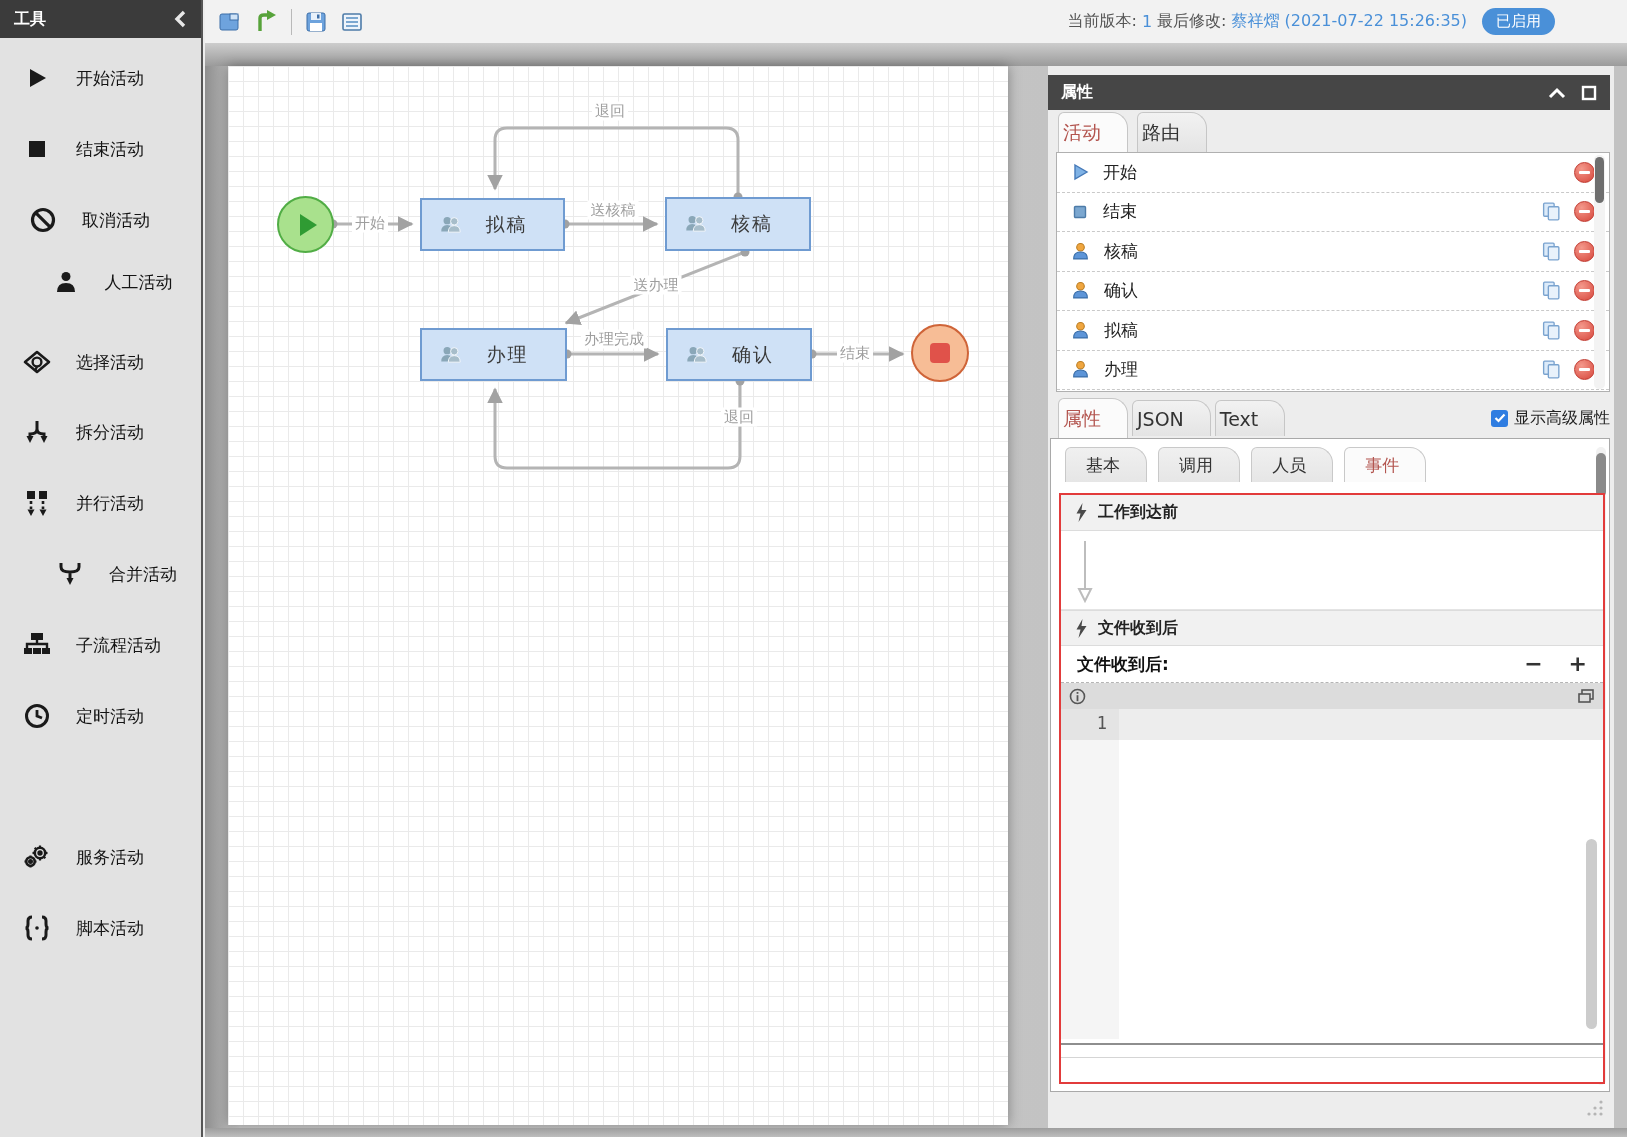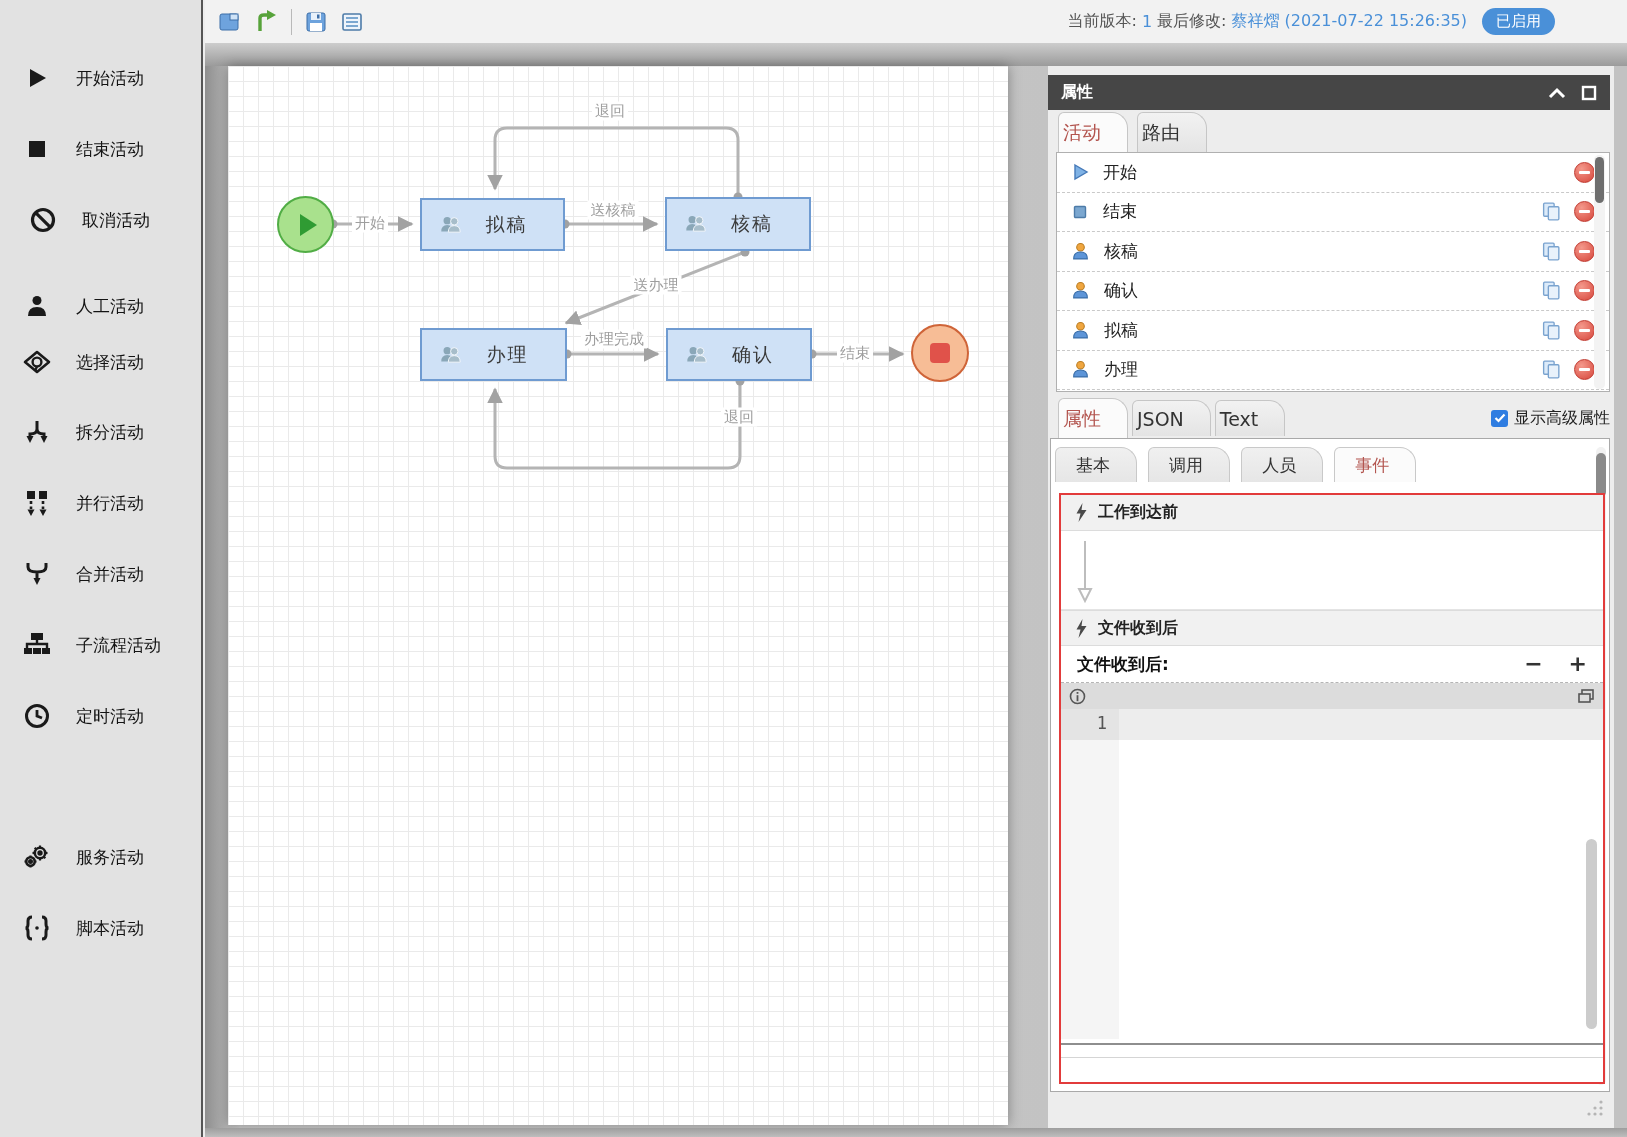--- a/index.html
+++ b/index.html
@@ -89,21 +89,21 @@
   .checkbox { width:17px; height:17px; background:#2f7de1; border-radius:3px;
     display:flex; align-items:center; justify-content:center; }
   .adv-check .clabel { font-size:16px; color:#222; margin-left:6px; }
 
   .content-box { left:2px; top:363px; width:560px; height:654px; background:#fff;
     border:1px solid #a9a9a9; }
   .dtab { display:inline-block; border:1px solid #c9c9c9; border-bottom:none;
     border-radius:6px 16px 0 0; background:linear-gradient(#f0f0f0,#e6e6e6); color:#333;
     font-size:17px; padding:6px 26px 5px 20px; margin-right:6px; cursor:pointer; }
   .dtab.active { background:#fbfbfb; color:#b3554f; }
-  .dtabrow { position:absolute; left:4px; top:8px; }
+  .dtabrow { position:absolute; left:14px; top:8px; }
   .content-scroll { position:absolute; right:3px; top:8px; width:10px; height:638px;
     background:#f1f1f1; border-radius:5px; }
   .content-scroll .thumb { position:absolute; left:0; top:6px; width:10px; height:44px;
     background:#8a8a8a; border-radius:5px; cursor:pointer; }
 
   .event-panel { position:absolute; left:8px; top:54px; width:546px; height:591px;
     border:2px solid #e23b3b; background:#fff; }
   .ev-header { height:36px; background:#f1f1f1; border-bottom:1px solid #dcdcdc;
     display:flex; align-items:center; padding:0 14px; }
   .ev-header .et { font-size:16px; font-weight:bold; color:#222; margin-left:10px; }
@@ -438,20 +438,27 @@
           <circle cx="11" cy="11" r="1.6"></circle>
           <circle cx="17" cy="11" r="1.6"></circle>
           <circle cx="5" cy="17" r="1.6"></circle>
           <circle cx="11" cy="17" r="1.6"></circle>
           <circle cx="17" cy="17" r="1.6"></circle>
         </g>
       </svg>
   </div>
 
   <div class="abs sidebar">
+    <div class="abs sidebar-header">
+      <span class="t">工具</span>
+      <span class="sp"></span>
+      <svg width="14" height="18" viewBox="0 0 14 18">
+          <path d="M11 2 L4 9 L11 16" fill="none" stroke="#e8e8e8" stroke-width="3.4"></path>
+        </svg>
+    </div>
 
     <div class="abs tool-item" style="top:56px;">
       <span class="ticon">
           <svg width="24" height="24" viewBox="0 0 24 24">
             <path d="M5 3 L21 12 L5 21 Z" fill="#1a1a1a"></path>
           </svg>
         </span>
       <span class="tlabel">开始活动</span>
     </div>
     <div class="abs tool-item" style="top:127px;">
@@ -464,21 +471,21 @@
     </div>
     <div class="abs tool-item" style="top:198px;padding-left:6px;">
       <span class="ticon">
           <svg width="26" height="26" viewBox="0 0 26 26">
             <circle cx="13" cy="13" r="10.5" fill="none" stroke="#1a1a1a" stroke-width="3.2"></circle>
             <line x1="5.8" y1="5.8" x2="20.2" y2="20.2" stroke="#1a1a1a" stroke-width="3.2"></line>
           </svg>
         </span>
       <span class="tlabel">取消活动</span>
     </div>
-    <div class="abs tool-item" style="top:284px;">
+    <div class="abs tool-item" style="top:260px;justify-content:center;">
       <span class="ticon">
           <svg width="24" height="24" viewBox="0 0 24 24">
             <circle cx="12" cy="6.5" r="4.5" fill="#1a1a1a"></circle>
             <path d="M3 22 q0-9 9-9 q9 0 9 9 z" fill="#1a1a1a"></path>
           </svg>
         </span>
       <span class="tlabel">人工活动</span>
     </div>
     <div class="abs tool-item" style="top:340px;">
       <span class="ticon">
@@ -506,21 +513,21 @@
             <rect x="3" y="2" width="8" height="8" fill="#1a1a1a"></rect>
             <rect x="15" y="2" width="8" height="8" fill="#1a1a1a"></rect>
             <line x1="7" y1="12" x2="7" y2="20" stroke="#1a1a1a" stroke-width="2.6" stroke-dasharray="3 2.4"></line>
             <line x1="19" y1="12" x2="19" y2="20" stroke="#1a1a1a" stroke-width="2.6" stroke-dasharray="3 2.4"></line>
             <path d="M3.5 20.5 L10.5 20.5 L7 27 Z" fill="#1a1a1a"></path>
             <path d="M15.5 20.5 L22.5 20.5 L19 27 Z" fill="#1a1a1a"></path>
           </svg>
         </span>
       <span class="tlabel">并行活动</span>
     </div>
-    <div class="abs tool-item" style="top:552px;">
+    <div class="abs tool-item" style="top:552px;margin-left:33px;">
       <span class="ticon">
           <svg width="26" height="26" viewBox="0 0 26 26">
             <path d="M4 2 V6 Q4 11 13 11 Q22 11 22 6 V2 M13 11 V18" fill="none" stroke="#1a1a1a" stroke-width="3"></path>
             <path d="M9.5 17 L16.5 17 L13 24 Z" fill="#1a1a1a"></path>
           </svg>
         </span>
       <span class="tlabel">合并活动</span>
     </div>
     <div class="abs tool-item" style="top:623px;">
       <span class="ticon">

